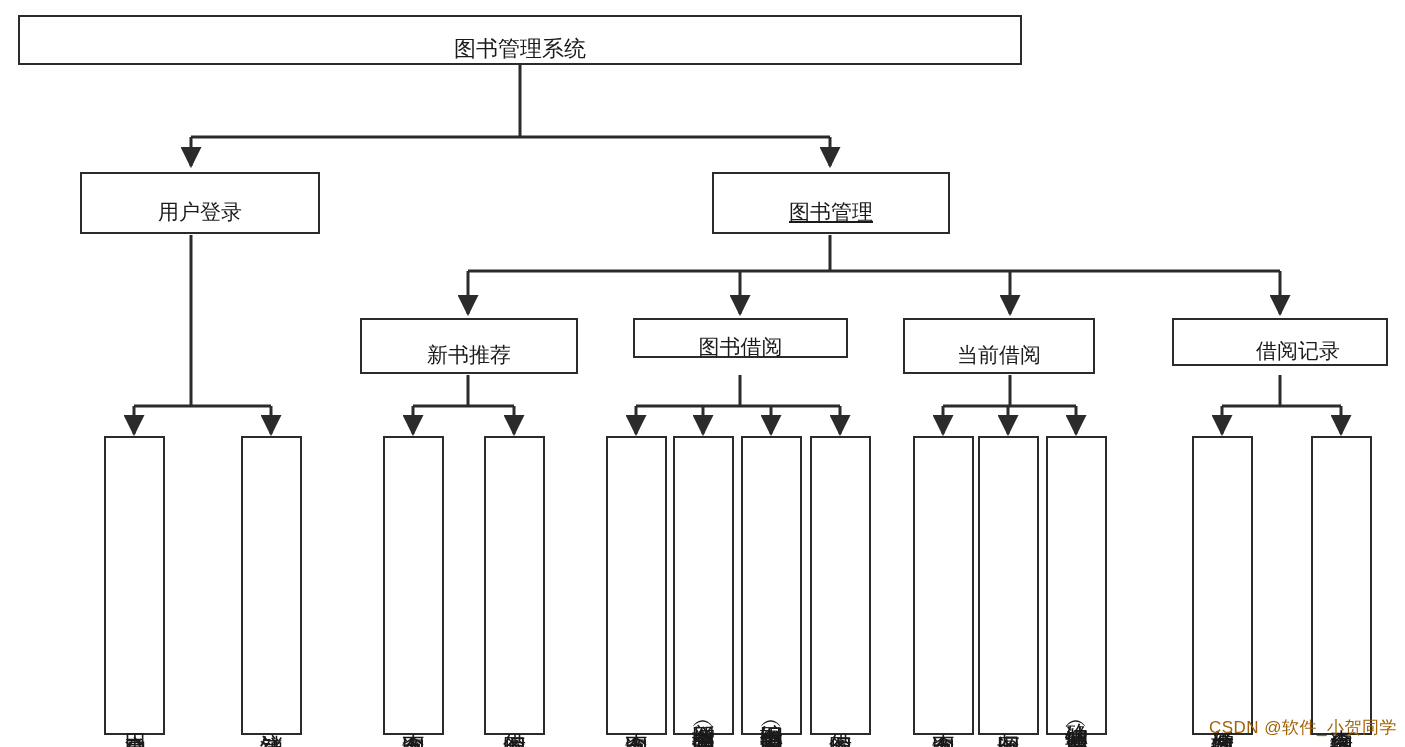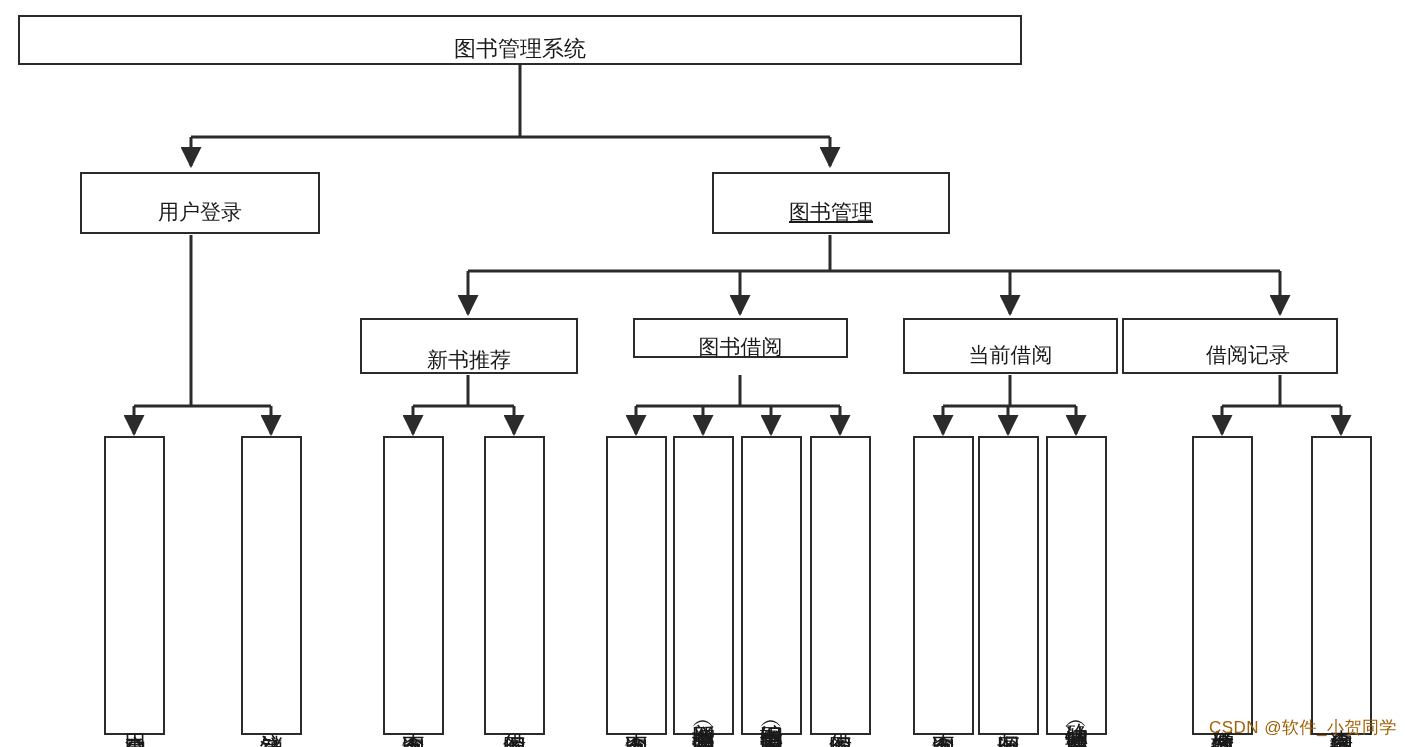--- a/index.html
+++ b/index.html
@@ -135,30 +135,30 @@
     <span class="label">图书管理系统</span>
   </div>
 
   <div class="node h" style="left:80px; top:172px; width:240px; height:62px;">
     <span class="label">用户登录</span>
   </div>
   <div class="node h" style="left:712px; top:172px; width:238px; height:62px;text-decoration:underline;">
     <span class="label">图书管理</span>
   </div>
 
-  <div class="node h" style="left:360px; top:318px; width:218px; height:56px;align-items:flex-end;">
+  <div class="node h" style="left:360px; top:318px; width:218px; height:56px;">
     <span class="label">新书推荐</span>
   </div>
   <div class="node h" style="left:633px; top:318px; width:215px; height:40px;">
     <span class="label">图书借阅</span>
   </div>
-  <div class="node h" style="left:903px; top:318px; width:215px; height:56px;">
+  <div class="node h" style="left:903px; top:318px; width:192px; height:56px;">
     <span class="label">当前借阅</span>
   </div>
-  <div class="node h" style="left:1122px; top:318px; width:216px; height:56px;padding-left:36px;">
+  <div class="node h" style="left:1172px; top:318px; width:216px; height:48px;padding-left:36px;">
     <span class="label">借阅记录</span>
   </div>
 
   <div class="node v" style="left:104px; top:436px; width:61px; height:299px;">
     <span class="label">用户登录</span>
   </div>
   <div class="node v" style="left:241px; top:436px; width:61px; height:299px;">
     <span class="label">注销登录</span>
   </div>
 

